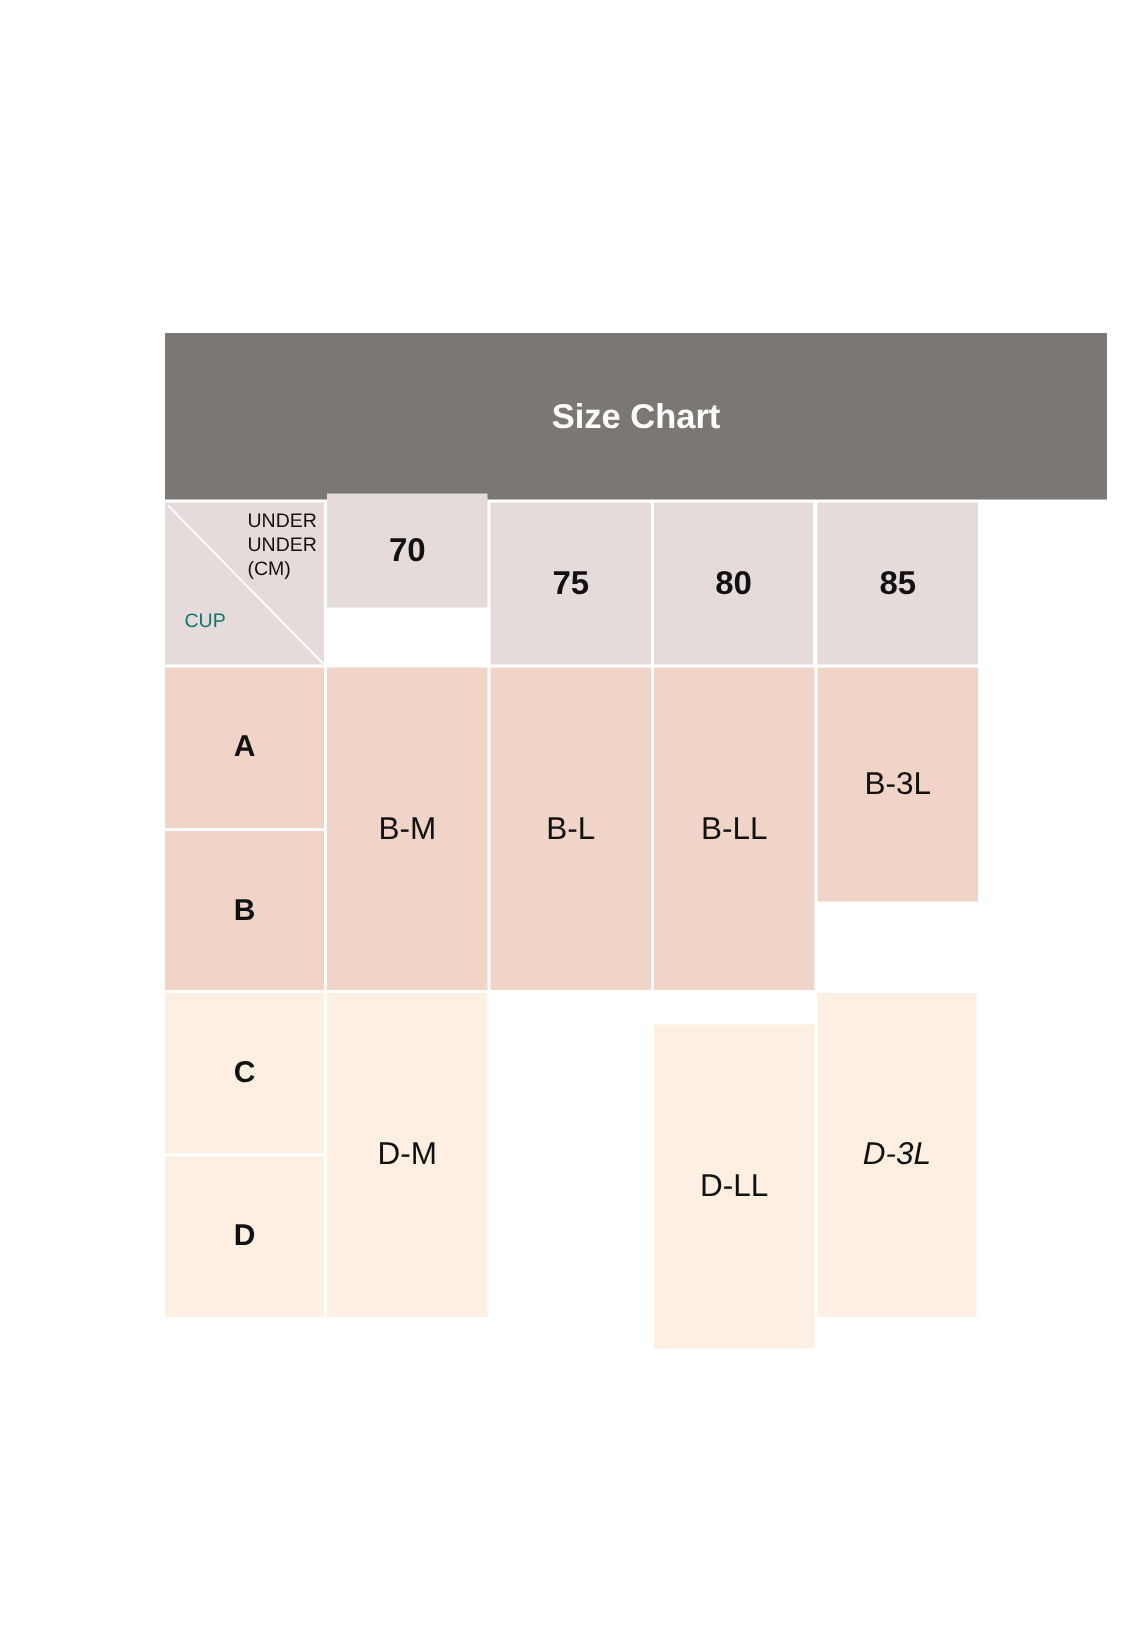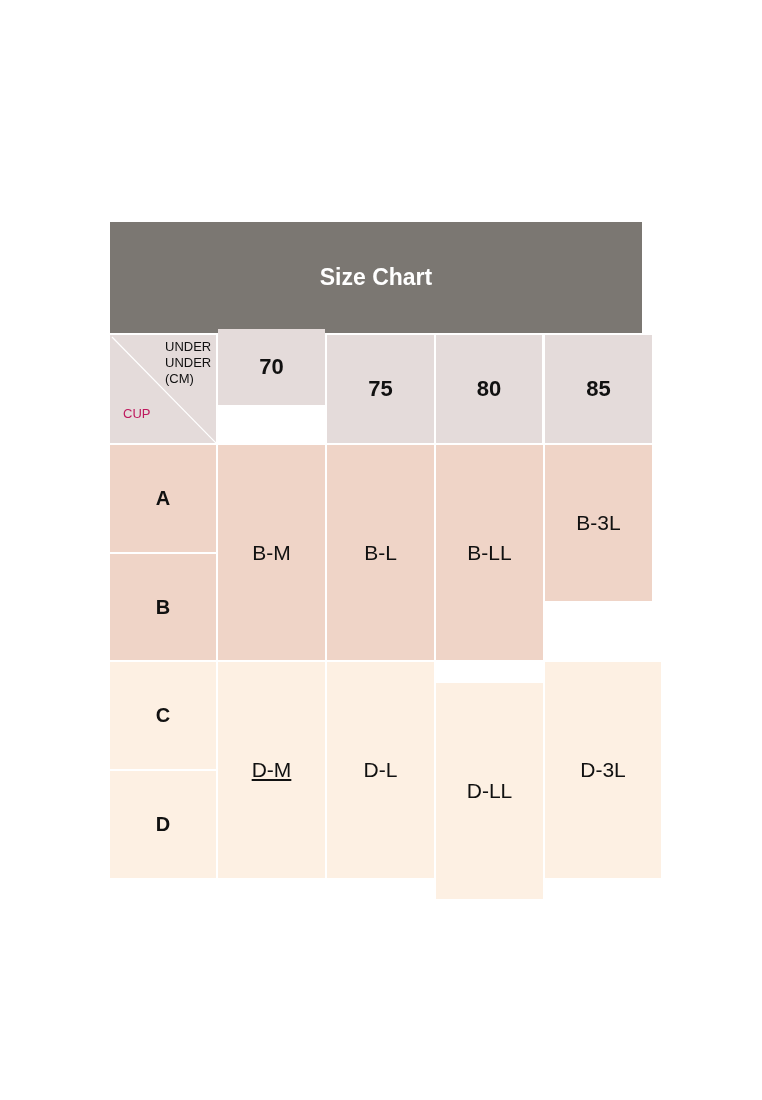--- a/index.html
+++ b/index.html
@@ -4,37 +4,37 @@
 <style>
   html, body { margin: 0; padding: 0; }
   body {
     width: 762px; height: 1100px; background: #ffffff; position: relative;
     font-family: "Liberation Sans", "DejaVu Sans", sans-serif;
   }
   .table {
     position: absolute; left: 110px; top: 222px; width: 542px; height: 656px;
   }
   .title-bar {
-    position: absolute; left: 0; top: 0; width: 532px; height: 111px;
+    position: absolute; left: 0; top: 0; width: 628px; height: 111px;
     background: #7b7772; color: #ffffff;
     display: flex; align-items: center; justify-content: center;
     font-size: 23px; font-weight: bold;
   }
   .cell {
     position: absolute; display: flex; align-items: center; justify-content: center;
     color: #111111; box-sizing: border-box;
   }
   .hdr { background: #e4dbda; font-size: 22px; font-weight: bold; }
   .corner { background: #e4dbda; overflow: hidden; }
   .corner svg { position: absolute; left: 0; top: 0; }
   .corner .under {
     position: absolute; left: 55px; top: 4px; font-size: 13px; line-height: 16px; color: #111;
   }
   .corner .cup {
-    position: absolute; left: 13px; top: 71px; font-size: 13px; color: #be185d;
+    position: absolute; left: 13px; top: 71px; font-size: 13px; color: #0f766e;
   }
   .pink { background: #efd4c7; }
   .cream { background: #fdf0e3; }
   .cup-label { font-size: 20px; font-weight: bold; }
   .size { font-size: 21px; }
 </style>
 </head>
 <body>
 
 <div class="table">
@@ -58,17 +58,16 @@
 
   <div class="cell pink cup-label" style="left:0; top:223px; width:106px; height:107px;">A</div>
   <div class="cell pink cup-label" style="left:0; top:332px; width:106px; height:106px;">B</div>
   <div class="cell pink size" style="left:217px; top:223px; width:107px; height:215px;">B-L</div>
   <div class="cell pink size" style="left:108px; top:223px; width:107px; height:215px;">B-M</div>
   <div class="cell pink size" style="left:326px; top:223px; width:107px; height:215px;">B-LL</div>
   <div class="cell pink size" style="left:435px; top:223px; width:107px; height:156px;">B-3L</div>
 
   <div class="cell cream cup-label" style="left:0; top:440px; width:106px; height:107px;">C</div>
   <div class="cell cream cup-label" style="left:0; top:549px; width:106px; height:107px;">D</div>
-  <div class="cell cream size" style="left:108px; top:440px; width:107px; height:216px;text-decoration:underline;">D-M</div>
-  <div class="cell cream size" style="left:217px; top:440px; width:107px; height:216px;">D-L</div>
+  <div class="cell cream size" style="left:108px; top:440px; width:107px; height:216px;">D-M</div>
   <div class="cell cream size" style="left:326px; top:440px; width:107px; height:216px;margin-top:21px;">D-LL</div>
-  <div class="cell cream size" style="left:435px; top:440px; width:116px; height:216px;">D-3L</div>
+  <div class="cell cream size" style="left:435px; top:440px; width:106px; height:216px;font-style:italic;">D-3L</div>
 </div>
 
 </body></html>

